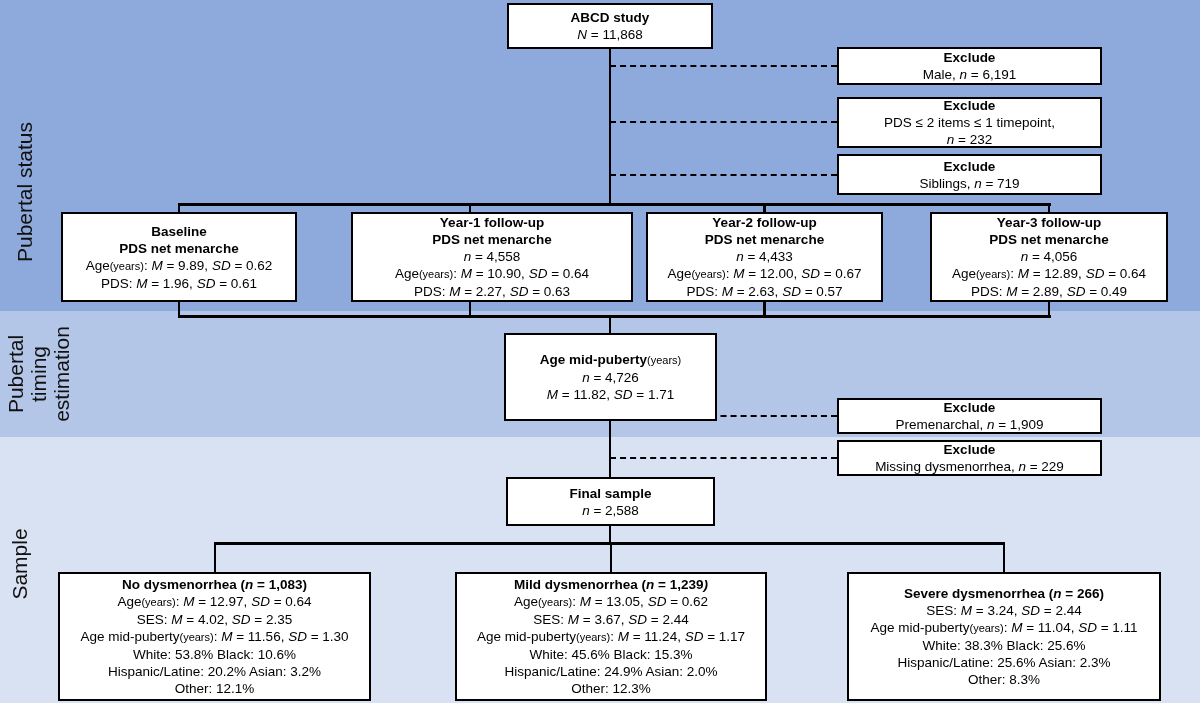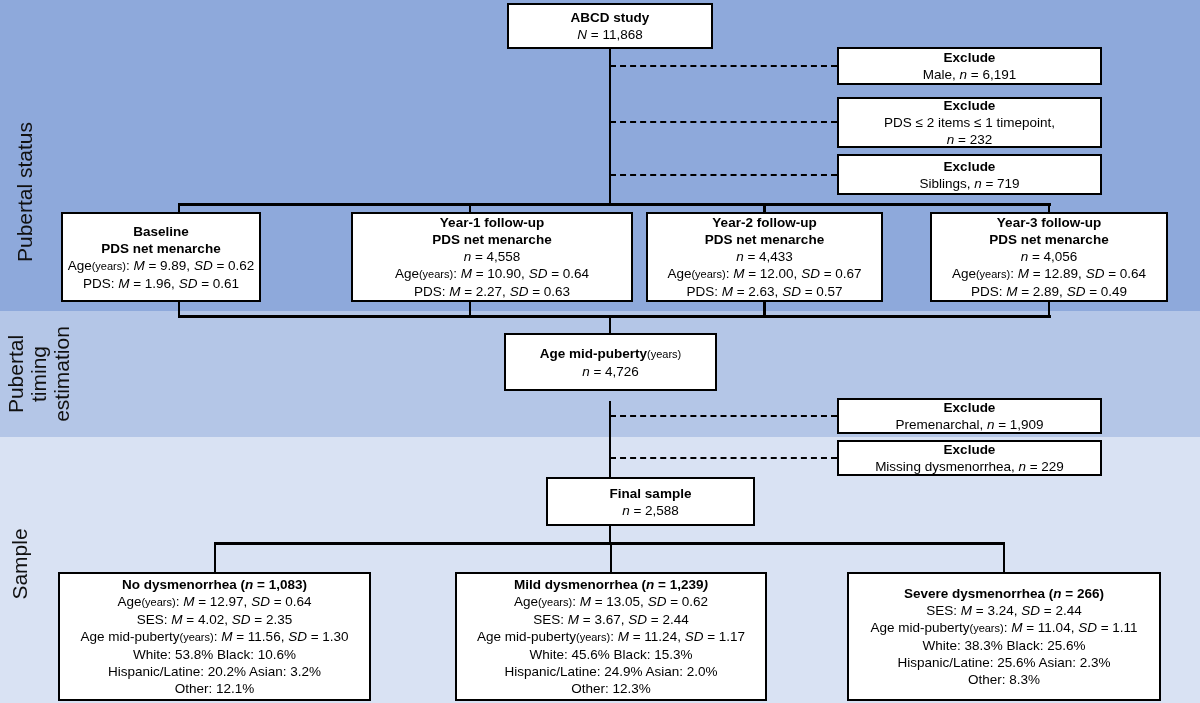--- a/index.html
+++ b/index.html
@@ -30,28 +30,28 @@
   .sm{font-size:11px;}
   .vline,.hline{position:absolute;background:#000;}
   .vline{width:2.5px;}
   .hline{height:2.5px;}
   .dash{position:absolute;height:0;border-top:2.5px dashed #000;}
   
   #box-abcd{left:507px;top:3px;width:206px;height:46px;}
   #box-excl-male{left:837px;top:47px;width:265px;height:38px;}
   #box-excl-pds{left:837px;top:97px;width:265px;height:51px;}
   #box-excl-siblings{left:837px;top:154px;width:265px;height:41px;}
-  #box-baseline{left:61px;top:212px;width:200px;height:90px;}
+  #box-baseline{left:61px;top:212px;width:236px;height:90px;}
   #box-year1{left:351px;top:212px;width:282px;height:90px;}
   #box-year2{left:646px;top:212px;width:237px;height:90px;}
   #box-year3{left:930px;top:212px;width:238px;height:90px;align-items:center;}
-  #box-midpuberty{left:504px;top:333px;width:213px;height:58px;}
+  #box-midpuberty{left:504px;top:333px;width:213px;height:88px;}
   #box-excl-premenarchal{left:837px;top:398px;width:265px;height:36px;}
   #box-excl-missing{left:837px;top:440px;width:265px;height:36px;}
-  #box-final{left:506px;top:477px;width:209px;height:49px;margin-left:40px;}
+  #box-final{left:506px;top:477px;width:209px;height:49px;}
   #box-nodys{left:58px;top:572px;width:313px;height:129px;}
   #box-milddys{left:455px;top:572px;width:312px;height:129px;}
   #box-severedys{left:847px;top:572px;width:314px;height:129px;}
   
   #v-abcd{left:608.75px;top:47px;height:158px;}
   #h-top{left:177.5px;top:203px;width:873px;}
   #d-top-1{left:177.5px;top:203px;height:11px;}
   #d-top-2{left:468.5px;top:203px;height:11px;}
   #d-top-3{left:763px;top:203px;height:11px;}
   #d-top-4{left:1047.5px;top:203px;height:11px;}
@@ -153,20 +153,21 @@
   <div class="box" id="box-year3">
       <div class="line"><span class="b">Year-3 follow-up</span></div>
       <div class="line"><span class="b">PDS net menarche</span></div>
       <div class="line"><span class="i">n</span><span> = 4,056</span></div>
       <div class="line"><span>Age</span><span class="sm">(years)</span><span>: </span><span class="i">M</span><span> = 12.89, </span><span class="i">SD</span><span> = 0.64</span></div>
       <div class="line"><span>PDS: </span><span class="i">M</span><span> = 2.89, </span><span class="i">SD</span><span> = 0.49</span></div>
     </div>
   <div class="box" id="box-midpuberty">
       <div class="line"><span class="b">Age mid-puberty</span><span class="sm">(years)</span></div>
       <div class="line"><span class="i">n</span><span> = 4,726</span></div>
+      <div class="line"><span class="i">M</span><span> = 11.82, </span><span class="i">SD</span><span> = 1.71</span></div>
     </div>
   <div class="box" id="box-excl-premenarchal">
       <div class="line"><span class="b">Exclude</span></div>
       <div class="line"><span>Premenarchal, </span><span class="i">n</span><span> = 1,909</span></div>
     </div>
   <div class="box" id="box-excl-missing">
       <div class="line"><span class="b">Exclude</span></div>
       <div class="line"><span>Missing dysmenorrhea, </span><span class="i">n</span><span> = 229</span></div>
     </div>
   <div class="box" id="box-final">

